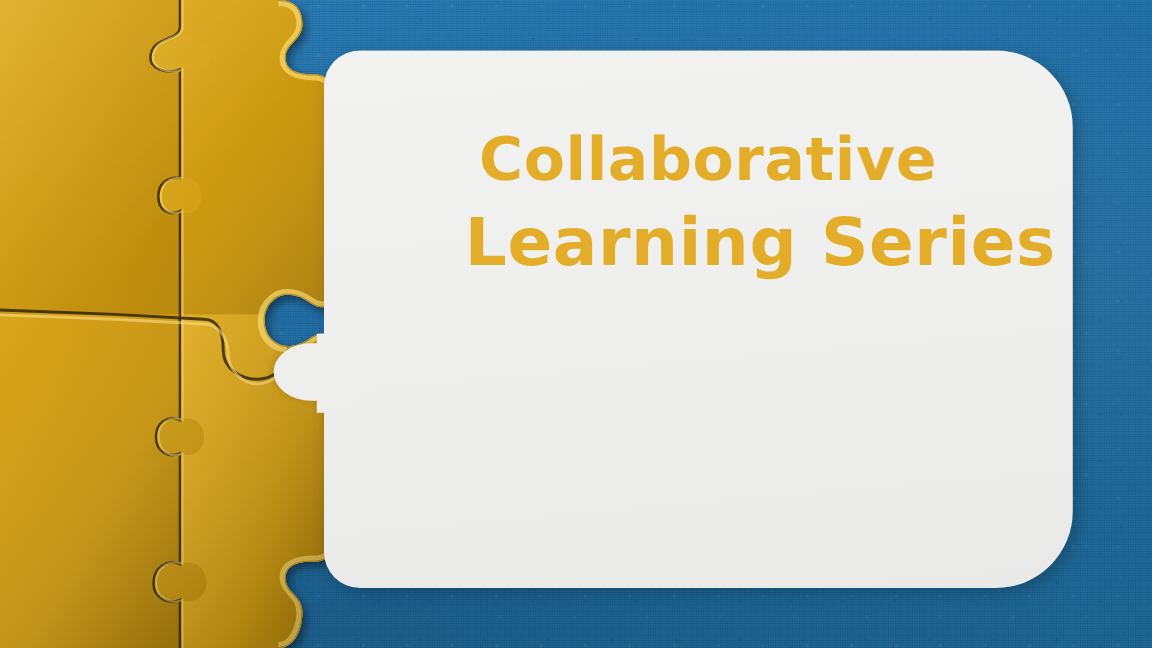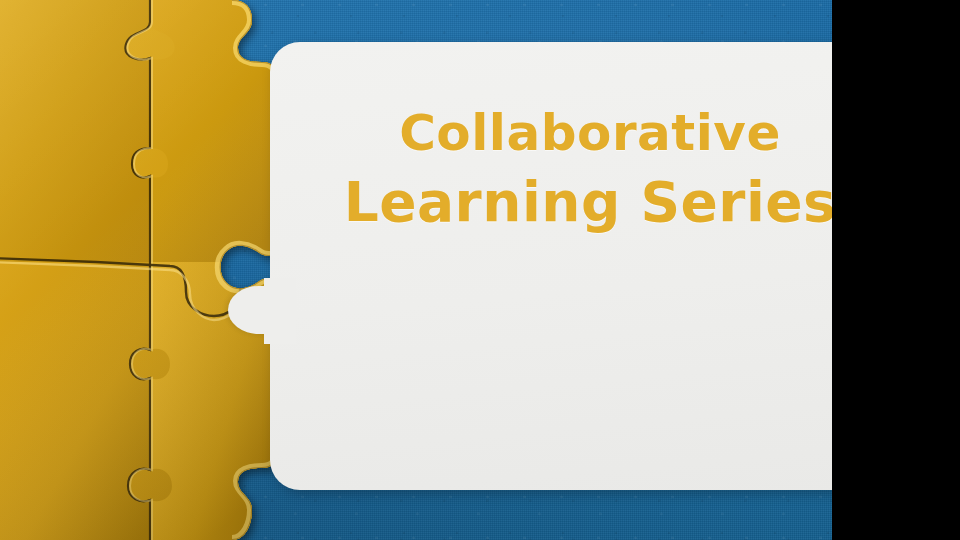--- a/index.html
+++ b/index.html
@@ -4,21 +4,21 @@
 <title>Collaborative Response Learning Series 2022 - 2023</title>
 <style>
   html, body {
     margin: 0;
     padding: 0;
     background: #000;
   }
 
   #slide {
     position: relative;
-    width: 832px;
+    width: 960px;
     height: 540px;
     overflow: hidden;
     font-family: "DejaVu Sans", sans-serif;
     background: #0c4a6e;
     text-decoration: underline;
   }
 
   
   .bg-blue {
     position: absolute;
@@ -101,21 +101,21 @@
     color: #e3ad2a;
     font-family: "DejaVu Sans", sans-serif;
     font-weight: 600;
     letter-spacing: 0.5px;
     line-height: 1.0;
     white-space: nowrap;
     text-shadow: 0 1px 0 rgba(255,255,255,0.55);
   }
   .tline.l1 { font-size: 50px; margin-bottom: 17px; }
   .tline.l2 { font-size: 50px; margin-bottom: 17px; }
-  .tline.l3 { font-size: 55px; margin-bottom: 5px; }
+  .tline.l3 { font-size: 55px; margin-bottom: 5px; text-align: right; }
   .tline.l4 { font-size: 62px; letter-spacing: 2px; }
 
   
   .puzzle-wrap {
     position: absolute;
     left: 0;
     top: 0;
     width: 330px;
     height: 540px;
   }

